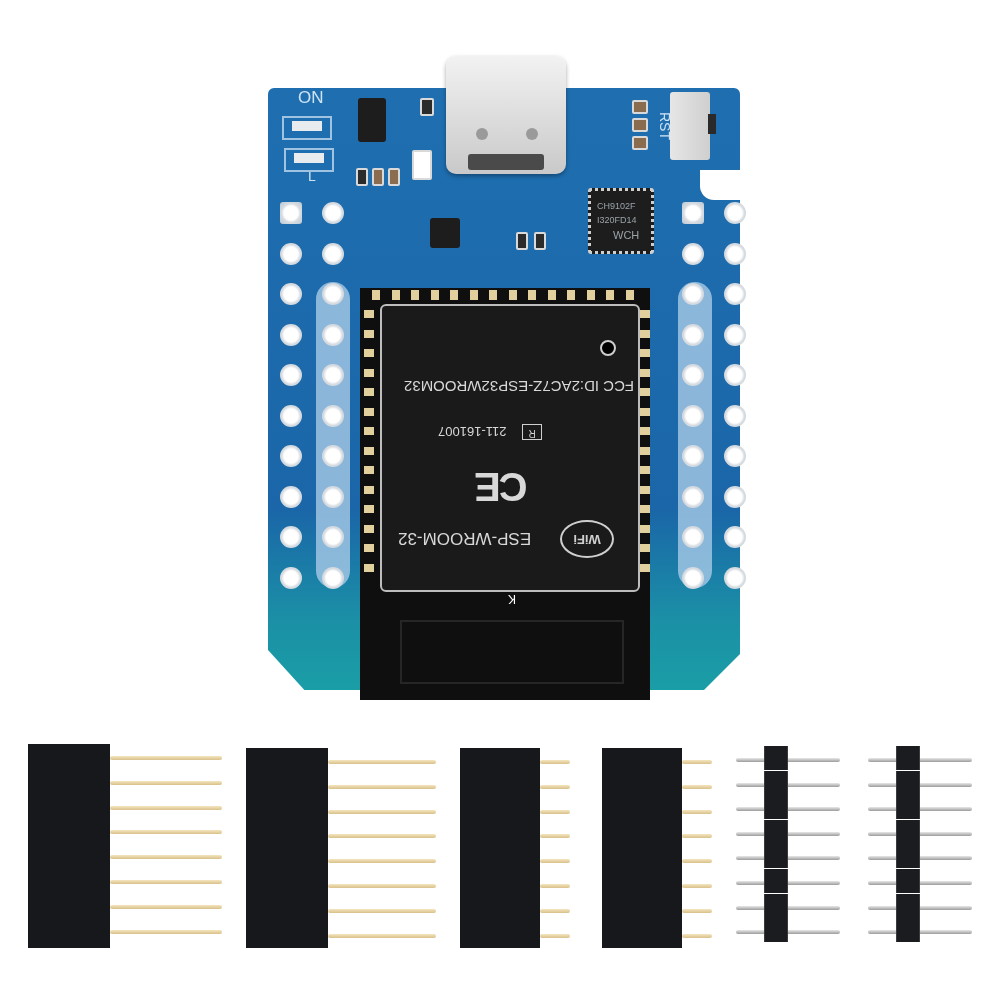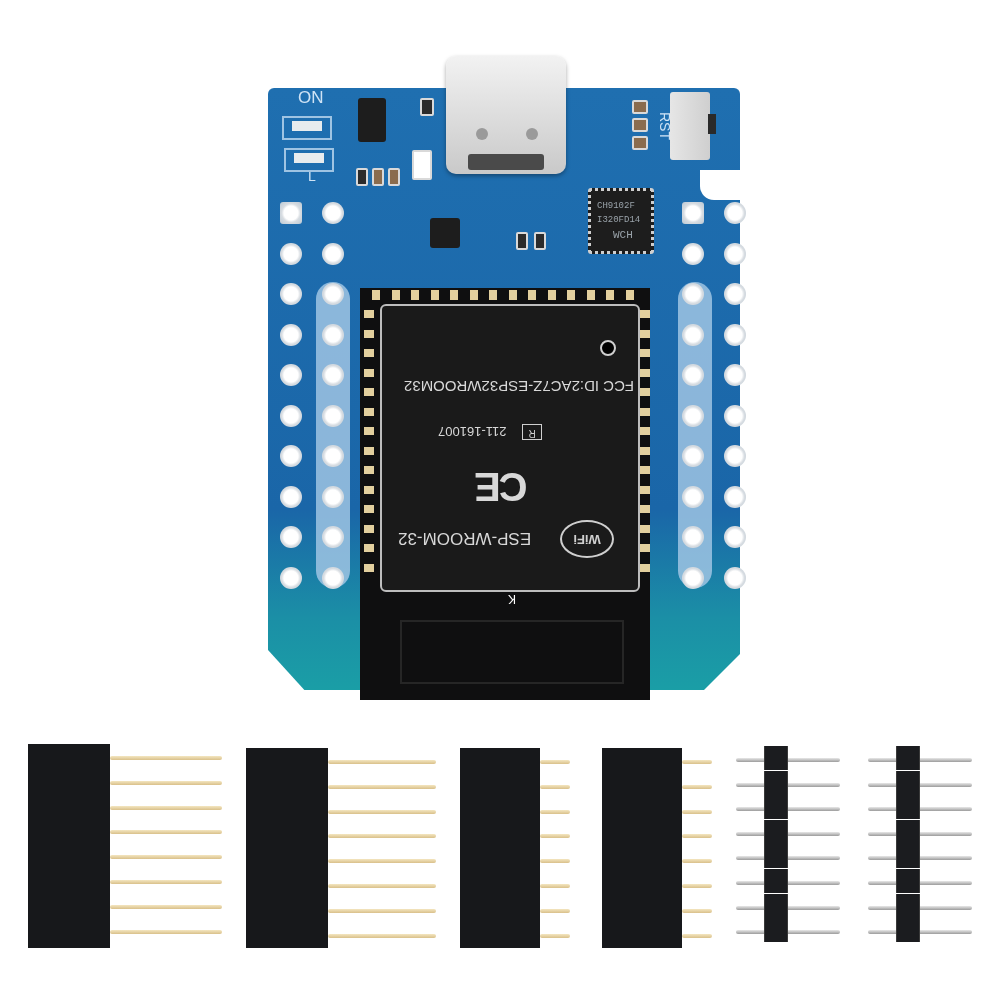--- a/index.html
+++ b/index.html
@@ -10,21 +10,21 @@
   .pcb-notch{left:700px;top:170px;width:44px;height:30px;background:#fff;border-bottom-left-radius:14px;}
   .pcb-cut-l{left:268px;top:650px;width:40px;height:44px;background:#fff;clip-path:polygon(0 0,0 100%,100% 100%);}
   .pcb-cut-r{left:700px;top:650px;width:44px;height:44px;background:#fff;clip-path:polygon(100% 0,100% 100%,0 100%);}
   .silk{color:#cfe3f5;font-size:15px;}
   .pad{width:22px;height:22px;border-radius:50%;background:radial-gradient(circle,#ffffff 45%,#d8dde2 60%,#b9c7d3 100%);}
   .pad.sq{border-radius:3px;}
   .rail{background:#9fc4e3;border-radius:18px;opacity:.85;}
   .usb{left:446px;top:56px;width:120px;height:118px;background:linear-gradient(180deg,#f2f2f2,#c9c9c9);border-radius:10px;box-shadow:0 2px 4px rgba(0,0,0,.35);}
   .usb-hole{width:12px;height:12px;border-radius:50%;background:#9a9a9a;}
   .chip{background:#1d1d1d;border-radius:3px;}
-  .chip-text{color:#9aa3aa;font-size:9px;font-family:Liberation Mono, monospace;}
+  .chip-text{color:#9aa3aa;font-size:9px;font-family:Liberation Sans, sans-serif;}
   .smd{background:#2b2b2b;border:2px solid #d9d9d9;border-radius:2px;}
   .switch{left:670px;top:92px;width:40px;height:68px;background:linear-gradient(90deg,#e6e6e6,#cfcfcf);border-radius:3px;}
   .module{left:360px;top:288px;width:290px;height:412px;background:#0f0f10;}
   .shield{left:380px;top:304px;width:256px;height:284px;background:#1a1a1a;border:2px solid #bdbdbd;border-radius:6px;}
   .castel{width:8px;height:10px;background:#e2cf9e;}
   .mod-text{color:#d8d8d8;font-family:"Liberation Sans",sans-serif;transform:rotate(180deg);white-space:nowrap;}
   .antenna-trace{border:2px solid #2a2a2a;}
   
   .female{background:#17181b;}
   .pin-gold{height:4px;background:linear-gradient(180deg,#f4e6c0,#d9c08a);border-radius:2px;}

